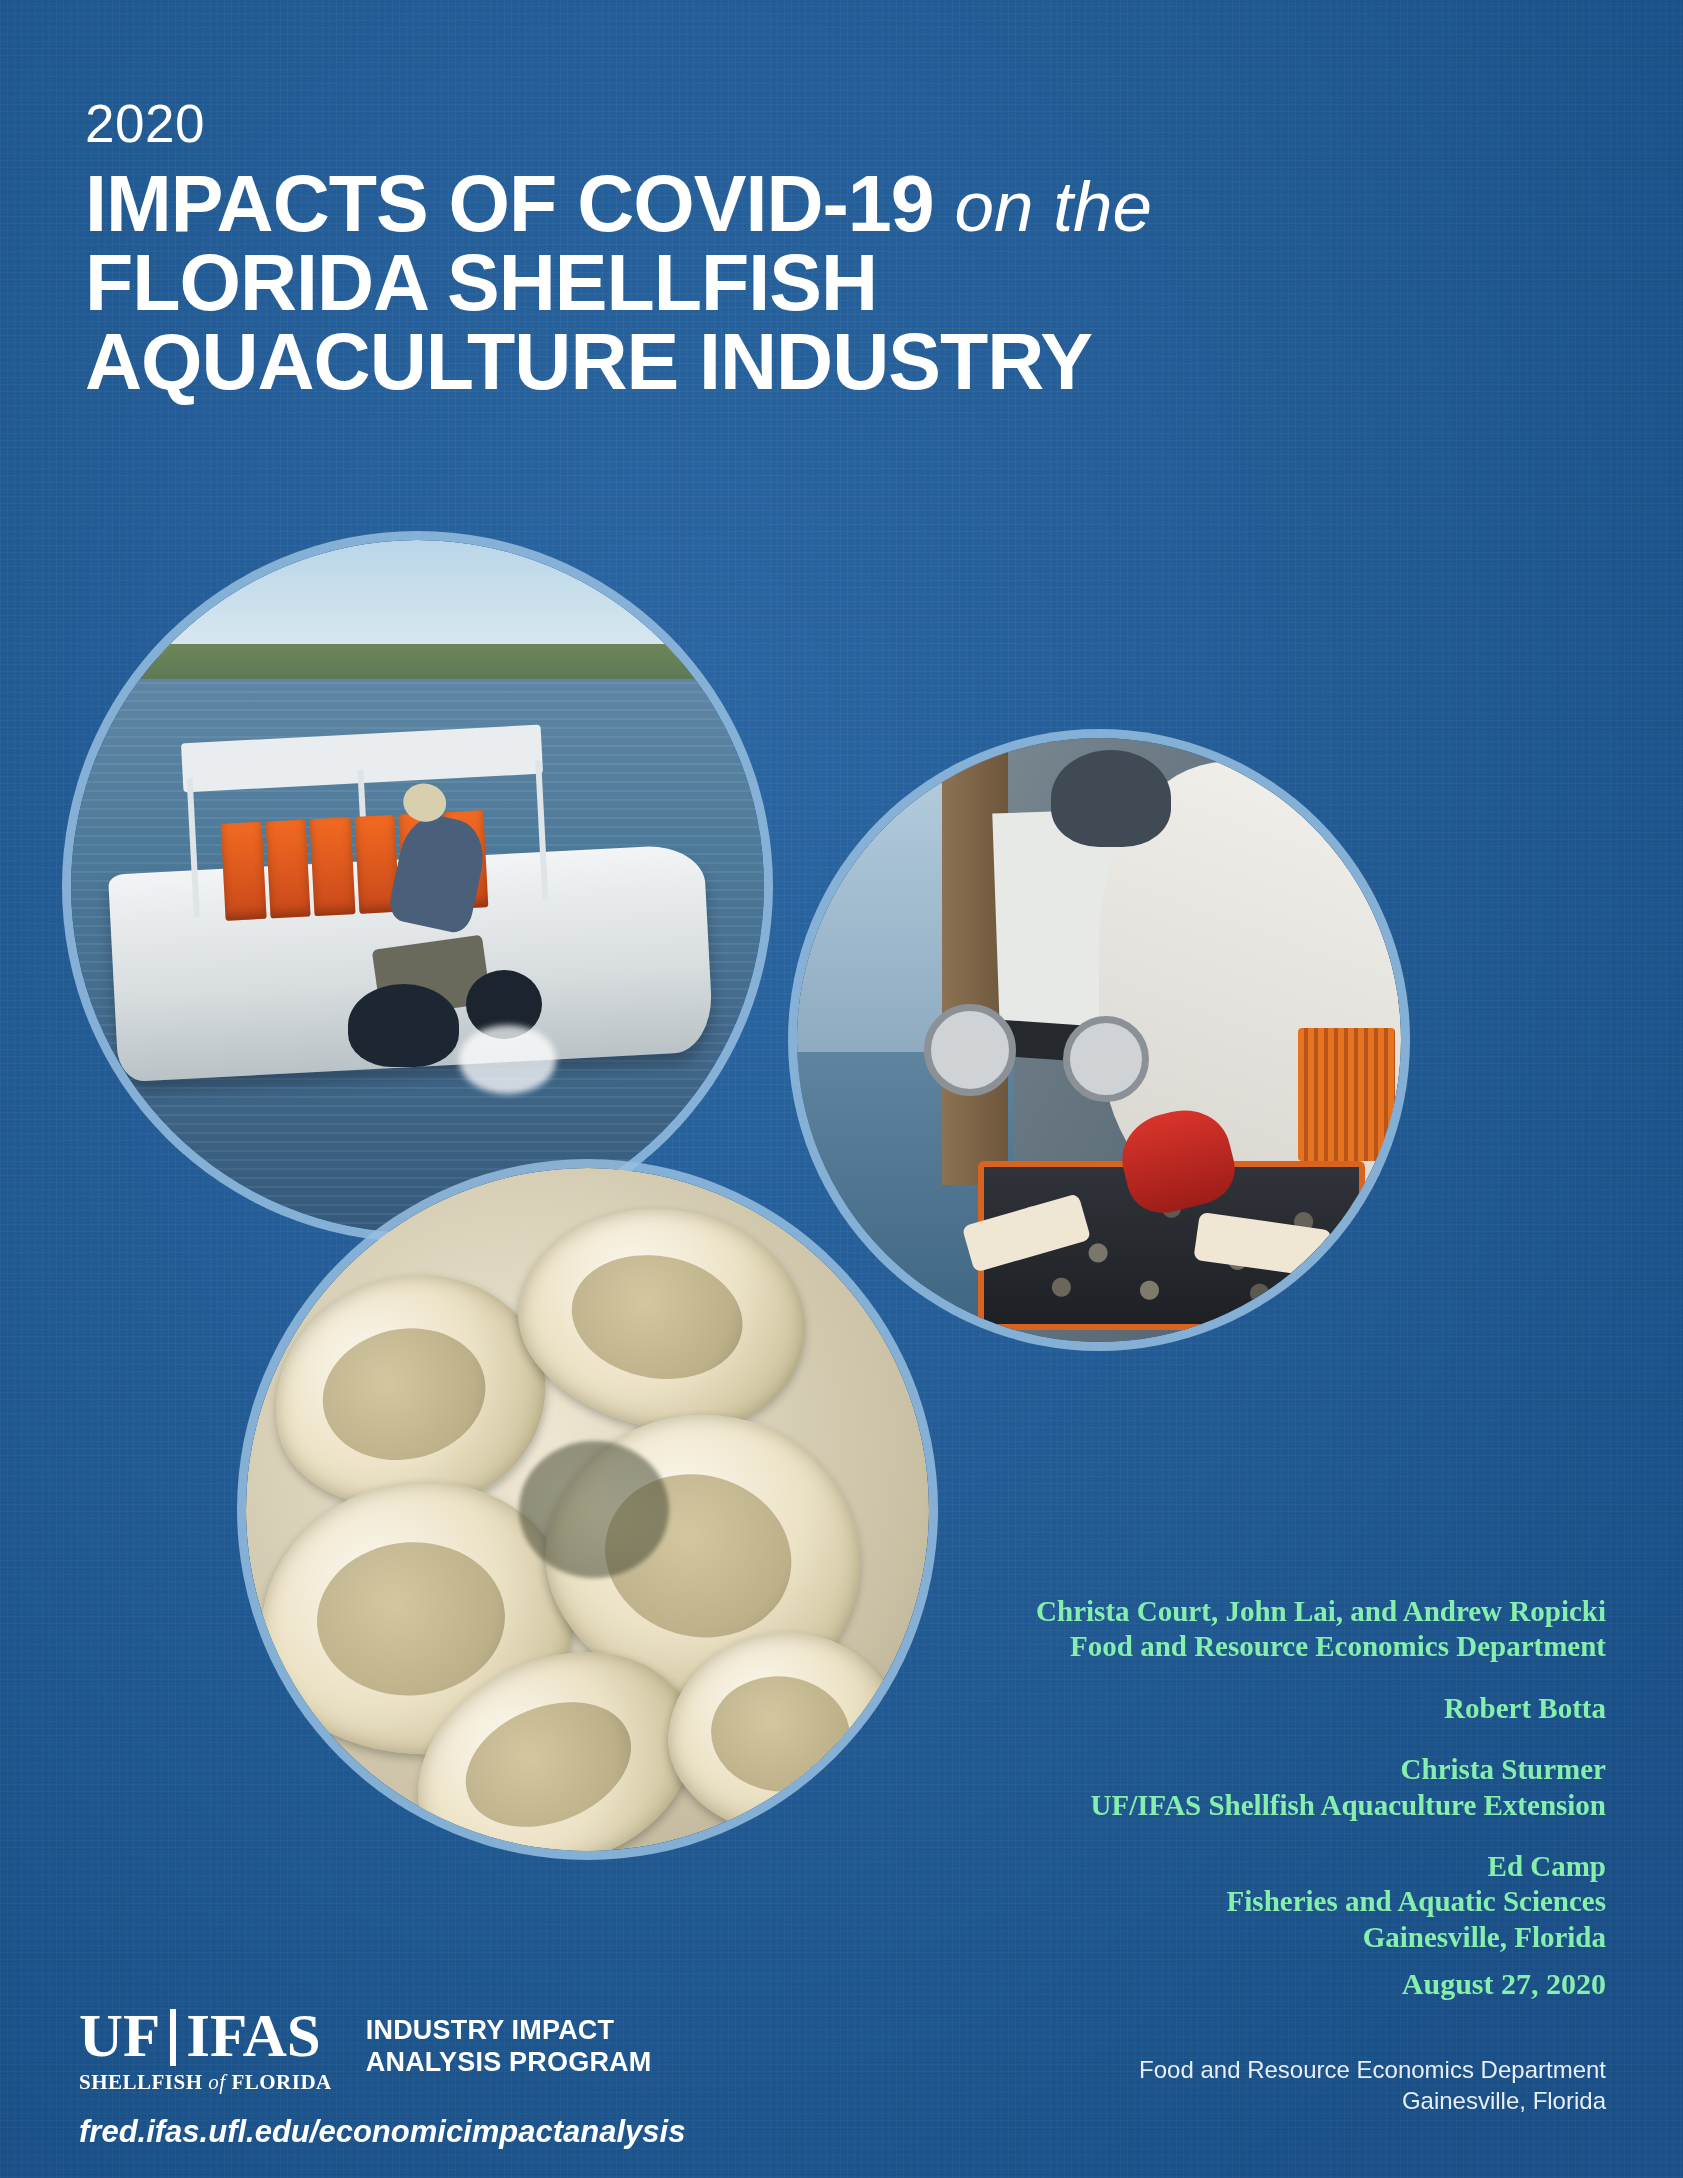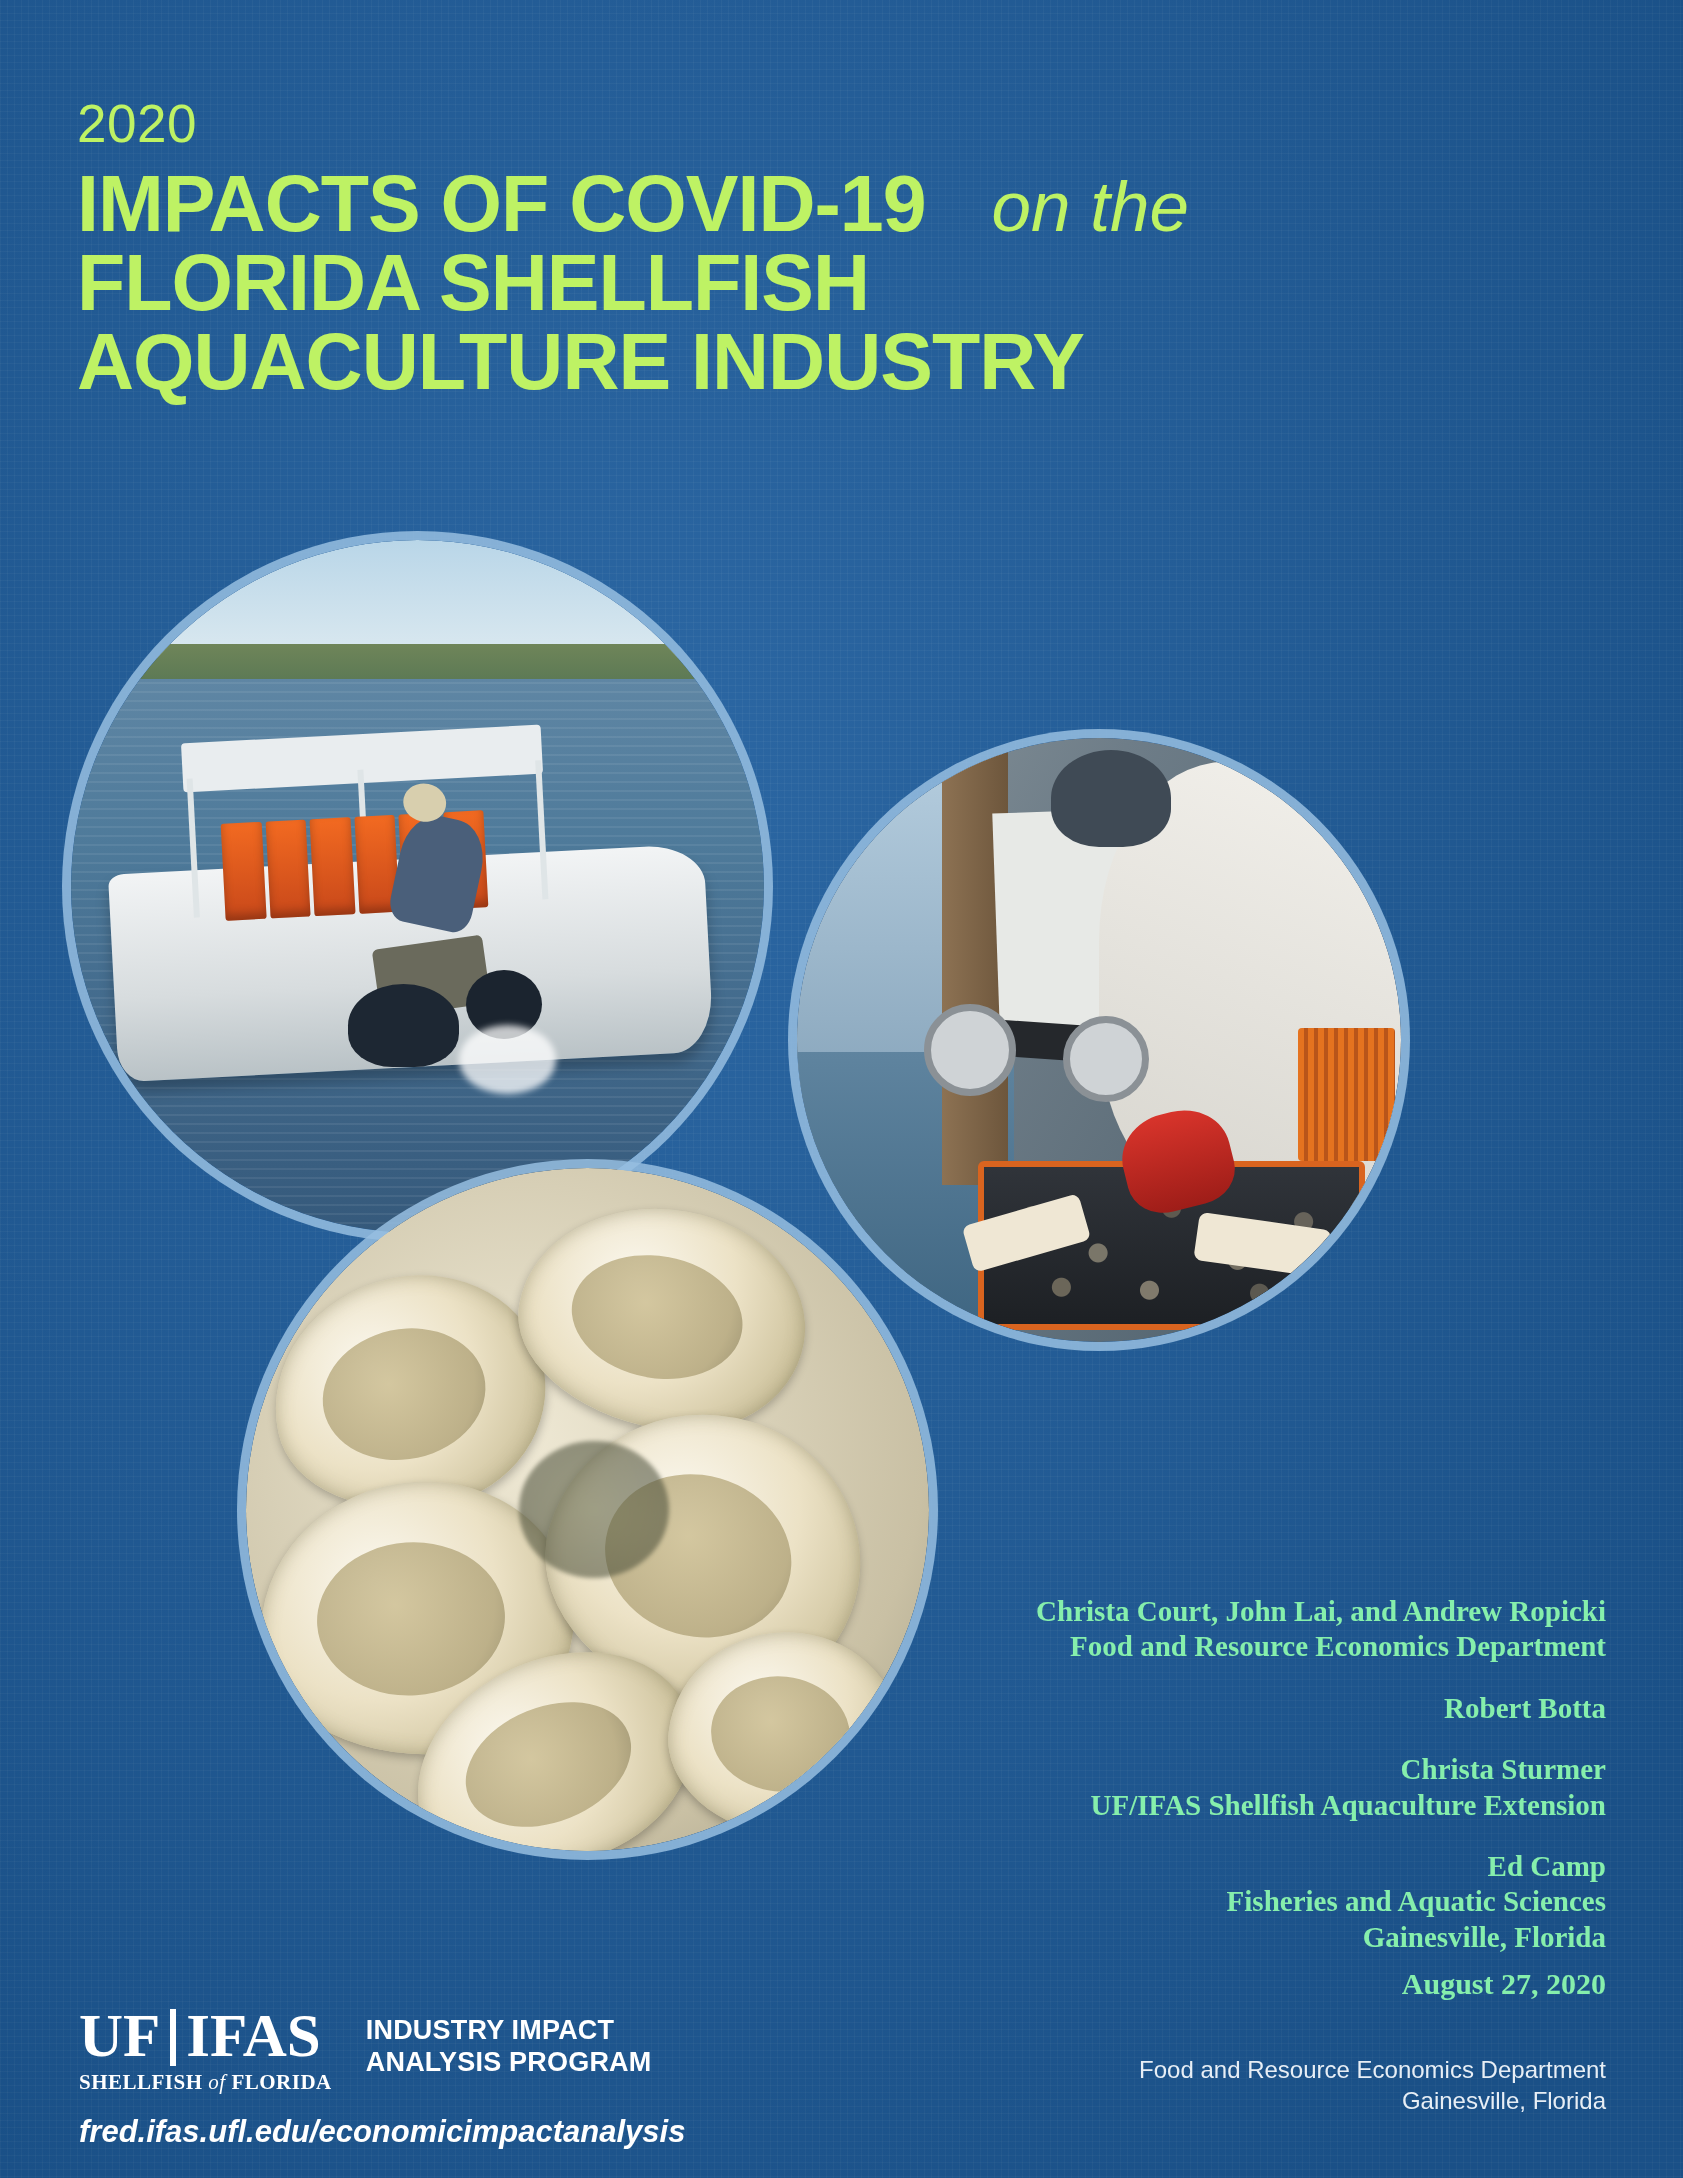--- a/index.html
+++ b/index.html
@@ -31,24 +31,24 @@
     pointer-events: none;
   }
   .page {
     position: absolute;
     inset: 0;
   }
 
   
   .title-block {
     position: absolute;
-    left: 77px;
+    left: 85px;
     top: 97px;
     width: 1544px;
-    color: #bef264;
+    color: #ffffff;
   }
   .year {
     font-size: 53px;
     font-weight: 400;
     letter-spacing: 0.5px;
     line-height: 1;
     margin-bottom: 14px;
   }
   .headline {
     font-size: 79px;
@@ -58,21 +58,20 @@
   }
   .headline .line {
     display: block;
     white-space: nowrap;
   }
   .headline .onthe {
     font-weight: 400;
     font-style: italic;
     font-size: 71px;
     letter-spacing: 0px;
-    margin-left: 45px;
   }
 
   
   .photo {
     position: absolute;
     border-radius: 50%;
     overflow: hidden;
     box-shadow: 0 0 0 9px rgba(150,190,224,0.85);
   }
   .photo .inner {

